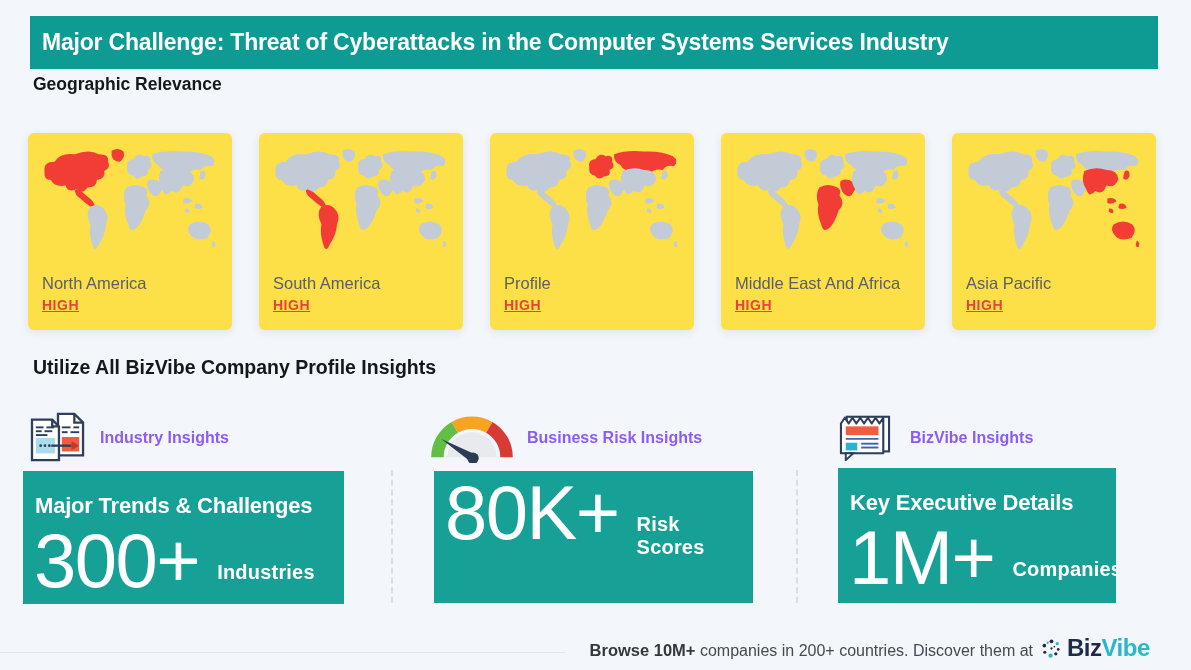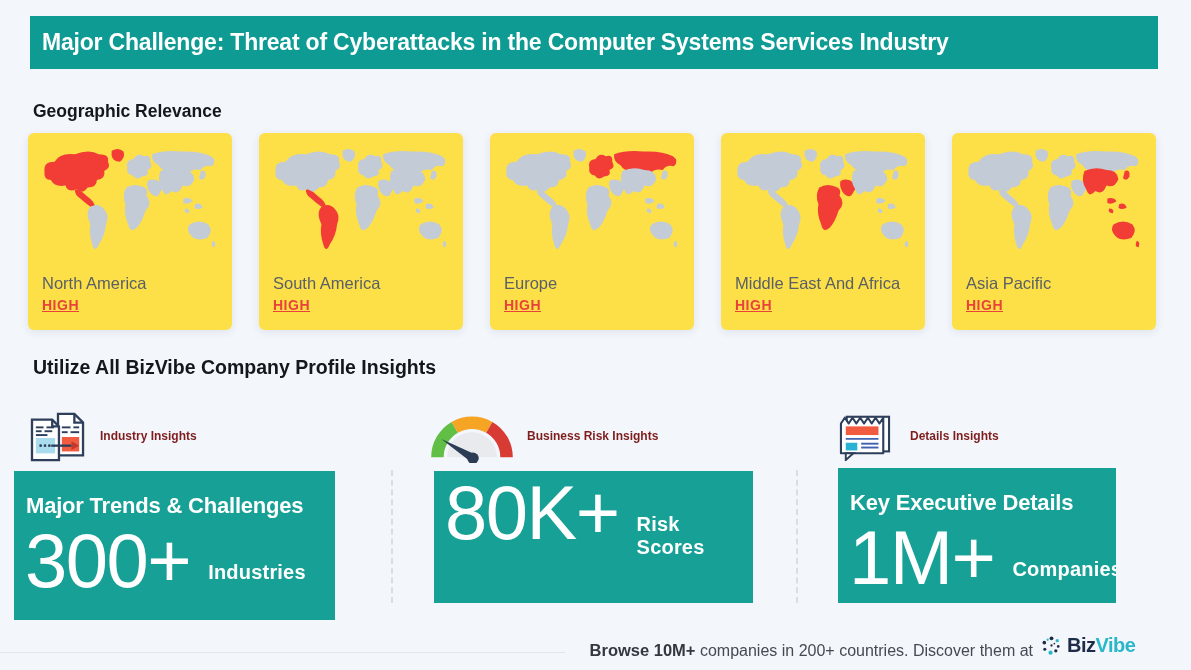--- a/index.html
+++ b/index.html
@@ -14,47 +14,47 @@
   *{box-sizing:border-box;}
   body{margin:0;font-family:"Liberation Sans","DejaVu Sans",sans-serif;background:#f3f6fb;}
   .canvas{position:relative;width:1191px;height:670px;overflow:hidden;background:#f3f6fb;}
 
   
   .banner{position:absolute;left:30px;top:16px;width:1128px;height:53px;background:var(--banner-teal);
           display:flex;align-items:center;padding-left:12px;}
   .banner-title{color:#ffffff;font-size:23px;font-weight:bold;letter-spacing:-0.2px;white-space:nowrap;}
 
   
-  .geo-heading{position:absolute;left:33px;top:101px;font-size:17.5px;font-weight:bold;color:#14171c;}
+  .geo-heading{position:absolute;left:33px;top:74px;font-size:17.5px;font-weight:bold;color:#14171c;}
   .insights-heading{position:absolute;left:33px;top:356px;font-size:19.5px;font-weight:bold;color:#14171c;}
 
   
   .geo-card{position:absolute;top:133px;width:204px;height:197px;background:#fde047;border-radius:6px;
             box-shadow:0 2px 8px rgba(40,60,100,0.10);}
   .map{position:absolute;left:10px;top:10px;width:184px;height:122px;}
   .geo-label{position:absolute;left:14px;top:141px;font-size:16.5px;color:#5a6067;white-space:nowrap;}
   .geo-level{position:absolute;left:14px;top:164px;font-size:14px;font-weight:bold;color:var(--high-red);letter-spacing:0.5px;text-decoration:underline;}
 
   
   .insight-icon{position:absolute;}
-  .insight-title{position:absolute;font-size:12px;font-weight:bold;color:#7f1d1d;white-space:nowrap;}
+  .insight-title{position:absolute;font-size:16px;font-weight:bold;color:#8b5cf6;white-space:nowrap;}
   .insight-card{position:absolute;background:var(--card-teal);color:#fff;overflow:hidden;}
   .metric-label{margin:22px 0 0 12px;font-size:22px;font-weight:bold;letter-spacing:-0.2px;white-space:nowrap;}
   .metric-row{display:flex;align-items:baseline;margin:4px 0 0 11px;}
   .metric-value{font-size:76px;font-weight:normal;line-height:1;letter-spacing:-1.5px;}
   .metric-unit{font-size:20px;font-weight:bold;margin-left:18px;position:relative;top:-8px;letter-spacing:0.2px;}
   .divider{position:absolute;top:470px;height:133px;width:0;border-left:2px dashed #d9dee6;}
 
   
   .footer-line{position:absolute;left:0;top:652px;width:565px;border-top:1px solid #e2e6ee;}
   .footer-text{position:absolute;right:158px;top:641px;font-size:16px;color:#454a52;white-space:nowrap;}
   .ft-bold{font-weight:bold;font-size:16.5px;color:#33383f;}
   .logo{position:absolute;left:1040px;top:634px;display:flex;align-items:center;cursor:pointer;}
   .logo-mark{width:23px;height:23px;margin-right:4px;}
-  .logo-text{font-size:20px;font-weight:bold;letter-spacing:-0.5px;}
+  .logo-text{font-size:24px;font-weight:bold;letter-spacing:-0.5px;}
   .logo-biz{color:var(--logo-navy);}
   .logo-vibe{color:var(--logo-teal);}
 
   .defs-holder{position:absolute;width:0;height:0;overflow:hidden;}
 </style>
 </head>
 <body style="background: rgb(243, 246, 251);">
 
 <svg class="defs-holder" aria-hidden="true">
   <defs>
@@ -97,21 +97,21 @@
         <use href="#worldmap"></use>
       </svg>
     <div class="geo-label">South America</div>
     <div class="geo-level">HIGH</div>
   </div>
 
   <div class="geo-card" style="left:490px">
     <svg class="map" viewBox="0 0 200 132" style="--r-europe: var(--map-red); --r-russia: var(--map-red);">
         <use href="#worldmap"></use>
       </svg>
-    <div class="geo-label">Europe</div>
+    <div class="geo-label">Profile</div>
     <div class="geo-level">HIGH</div>
   </div>
 
   <div class="geo-card" style="left:721px">
     <svg class="map" viewBox="0 0 200 132" style="--r-africa: var(--map-red); --r-middleEast: var(--map-red);">
         <use href="#worldmap"></use>
       </svg>
     <div class="geo-label">Middle East And Africa</div>
     <div class="geo-level">HIGH</div>
   </div>
@@ -142,21 +142,21 @@
     <line x1="17" y1="21" x2="25" y2="21" stroke="#2e3f5c" stroke-width="2"></line>
     <line x1="8" y1="25" x2="20" y2="25" stroke="#2e3f5c" stroke-width="2"></line>
     <rect x="8" y="28" width="20" height="16" fill="#a9dcec"></rect>
     <circle cx="13" cy="36" r="1.4" fill="#2e3f5c"></circle>
     <circle cx="17.5" cy="36" r="1.4" fill="#2e3f5c"></circle>
     <circle cx="22" cy="36" r="1.4" fill="#2e3f5c"></circle>
     <line x1="24" y1="36" x2="45" y2="36" stroke="#2e3f5c" stroke-width="2.4"></line>
     <polygon points="45,31.5 53,36 45,40.5" fill="#bf3a2b"></polygon>
   </svg>
   <div class="insight-title" style="left:100px;top:429px">Industry Insights</div>
-  <div class="insight-card" style="left:14px;top:471px;width:321px;height:149px">
+  <div class="insight-card" style="left:23px;top:471px;width:321px;height:133px">
     <div class="metric-label">Major Trends &amp; Challenges</div>
     <div class="metric-row">
       <span class="metric-value">300+</span>
       <span class="metric-unit">Industries</span>
     </div>
   </div>
 
   <div class="divider" style="left:391px"></div>
 
   <svg class="insight-icon" style="left:430px;top:415px;width:84px;height:48px" viewBox="0 0 84 50">
@@ -180,21 +180,21 @@
   <svg class="insight-icon" style="left:837px;top:411px;width:56px;height:50px" viewBox="0 0 58 52">
     <rect x="10" y="6" width="44" height="36" fill="#fff" stroke="#2e3f5c" stroke-width="2.2"></rect>
     <path d="M4,13 L8,7 L12,13 L16,7 L20,13 L24,7 L28,13 L32,7 L36,13 L40,7 L44,13 L48,7 L48,44 L4,44 Z" fill="#fff" stroke="#2e3f5c" stroke-width="2.2" stroke-linejoin="round"></path>
     <rect x="9" y="16" width="34" height="9" fill="#f15b40"></rect>
     <line x1="9" y1="29" x2="43" y2="29" stroke="#3f63b0" stroke-width="2"></line>
     <rect x="9" y="33" width="12" height="8" fill="#2ab2d4"></rect>
     <line x1="25" y1="34" x2="43" y2="34" stroke="#3f63b0" stroke-width="2"></line>
     <line x1="25" y1="38" x2="43" y2="38" stroke="#3f63b0" stroke-width="2"></line>
     <path d="M9,44 L9,51 L17,44 Z" fill="#fff" stroke="#2e3f5c" stroke-width="2"></path>
   </svg>
-  <div class="insight-title" style="left:910px;top:429px">Details Insights</div>
+  <div class="insight-title" style="left:910px;top:429px">BizVibe Insights</div>
   <div class="insight-card" style="left:838px;top:468px;width:278px;height:135px">
     <div class="metric-label">Key Executive Details</div>
     <div class="metric-row">
       <span class="metric-value">1M+</span>
       <span class="metric-unit">Companies</span>
     </div>
   </div>
 
   <div class="footer-line"></div>
   <div class="footer-text">

